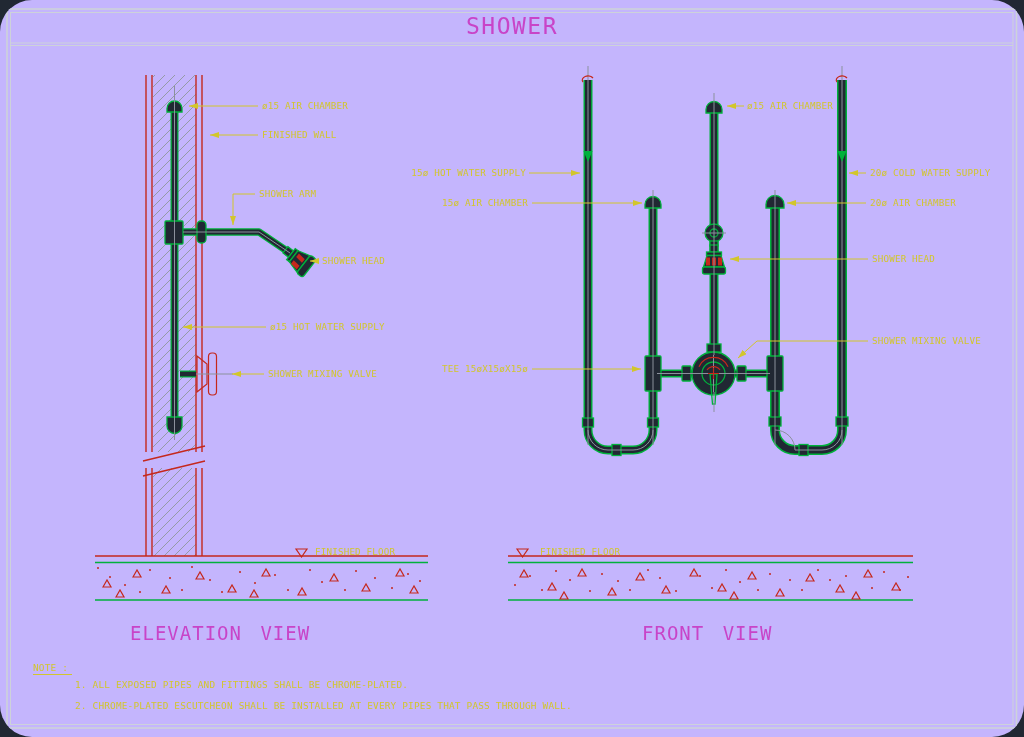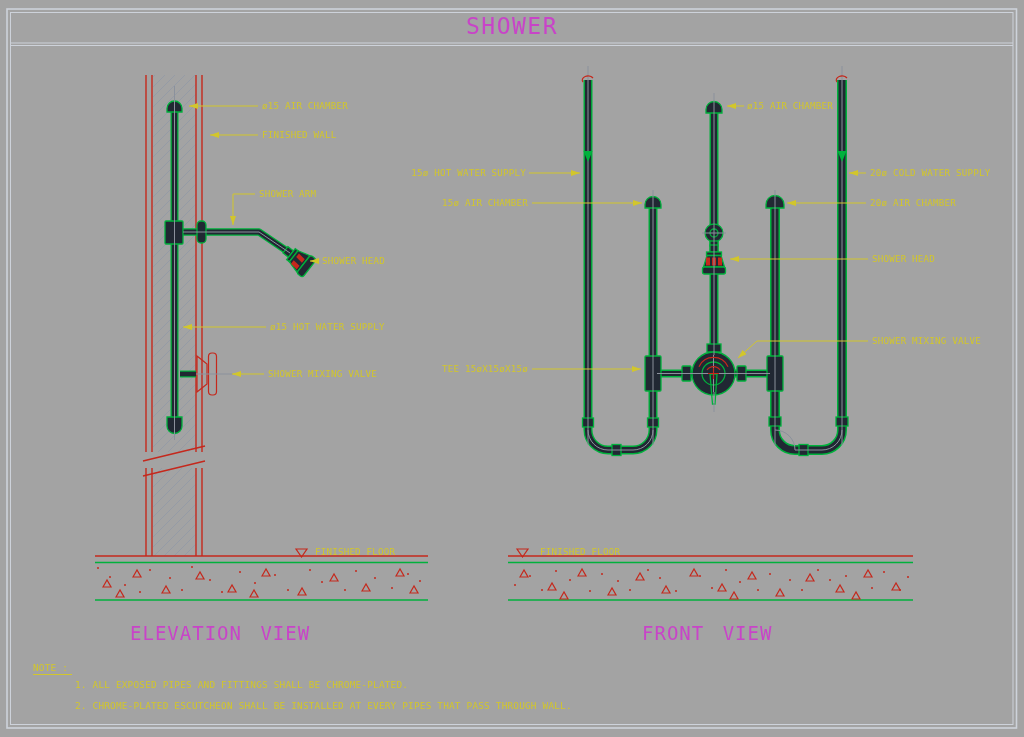--- a/index.html
+++ b/index.html
@@ -1,16 +1,16 @@
 <!DOCTYPE html>
 <html><head>
 <meta charset="utf-8">
 <style>
   html,body{margin:0;padding:0;background:#212833;}
-  .stage{width:1024px;height:737px;position:relative;background:#a3a3a3;overflow:hidden;}
+  .stage{width:1024px;height:737px;position:relative;background:#c4b5fd;overflow:hidden;border-radius:32px;}
   svg{display:block;}
   text{font-family:"DejaVu Sans Mono","Liberation Mono",monospace;}
   .lbl{font-size:9.2px;fill:#d2c62b;letter-spacing:0.2px;}
   .note{font-size:9.4px;fill:#d2c62b;letter-spacing:0.2px;}
   .sheet{font-size:23px;fill:#c844c8;letter-spacing:1.5px;}
   .vtitle{font-size:19px;fill:#c844c8;letter-spacing:1px;word-spacing:6px;}
   .frame{fill:none;stroke:#cdd2da;}
   .pipe{stroke:#00b13c;fill:none;stroke-linejoin:round;}
   .pipebg{stroke:#212833;fill:none;stroke-linejoin:round;}
   .cl{stroke:#8b919c;stroke-width:1;fill:none;}

